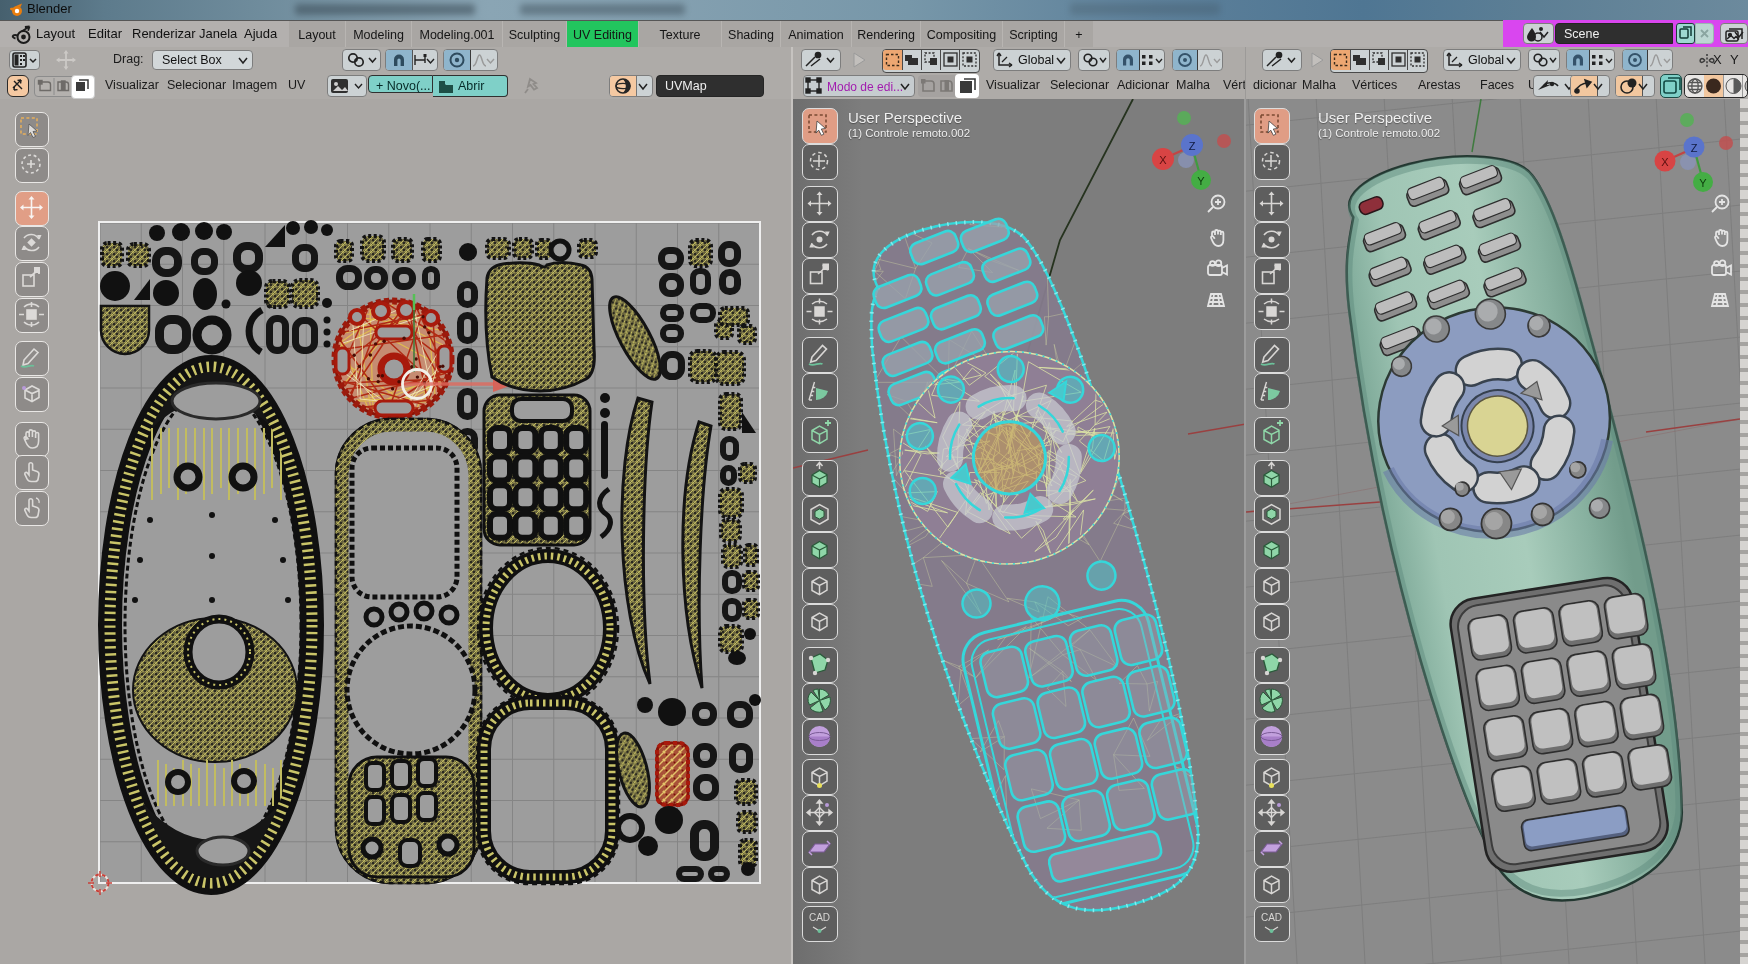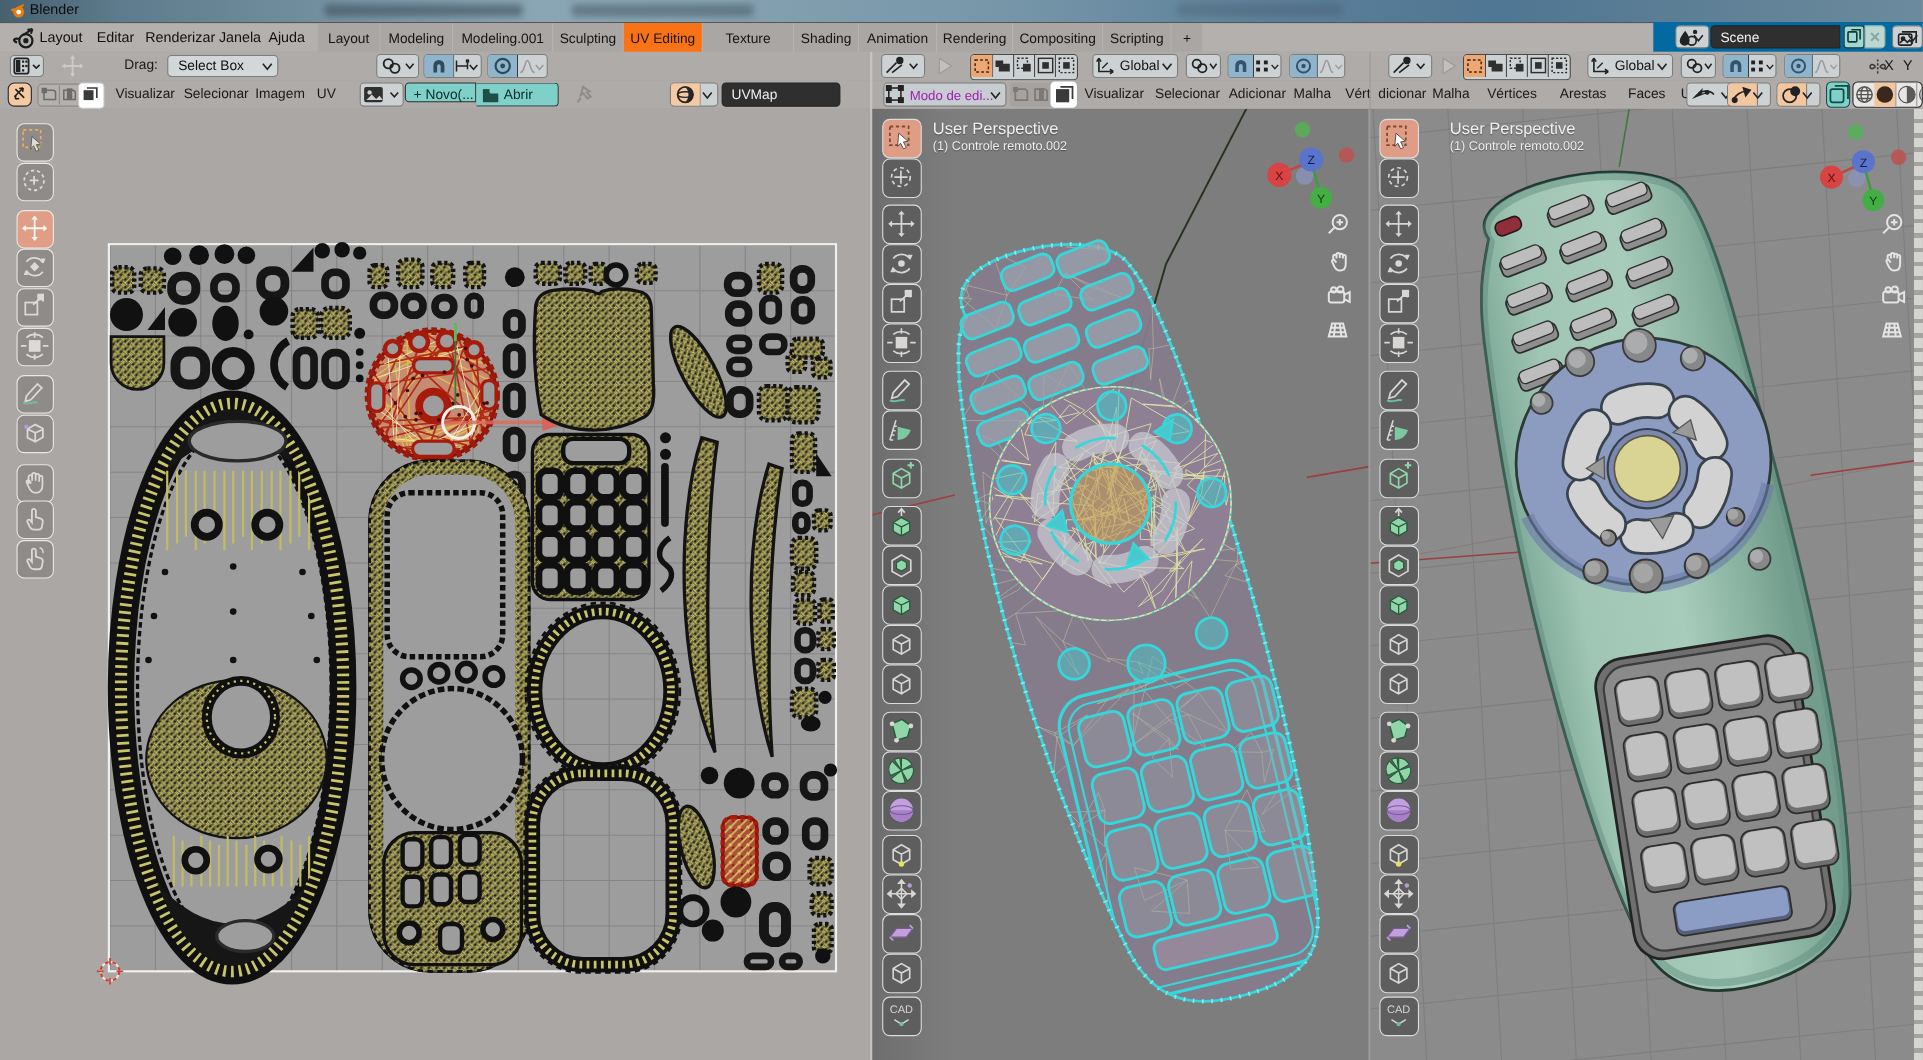--- a/index.html
+++ b/index.html
@@ -9,28 +9,28 @@
   
   #titlebar{left:0;top:0;width:1748px;height:20px;
     background:linear-gradient(90deg,#46606e 0%,#5d7b8c 6%,#8aa5b4 28%,#84a0b0 38%,#7797a9 52%,#5d809a 66%,#4f7693 78%,#5d7f95 88%,#6c8a9d 100%);}
   #titlebar .tx{position:absolute;left:47px;top:1px;font-size:13px;color:#0c0c0c;}
   .smudge{position:absolute;filter:blur(3px);background:#3a4a55;opacity:.55;border-radius:3px;}
   
   #menubar{left:0;top:20px;width:1748px;height:27px;background:#b3b0ae;border-top:1px solid #565656;box-sizing:border-box;}
   #menubar .m{position:absolute;top:5px;font-size:13px;color:#111;}
   .tabs{position:absolute;top:0;height:27px;}
   .tab{position:absolute;top:0;height:27px;line-height:28px;font-size:12.5px;color:#151515;text-align:center;background:#a9a6a3;border-right:1px solid #b8b5b2;}
-  .tab.act{background:#f97316;}
+  .tab.act{background:#22c55e;}
   #hdr1L{left:0;top:47px;width:791px;height:26px;background:#aeaba8;border-bottom:1px solid #a09d9a;}
   #hdr2L{left:0;top:73px;width:791px;height:26px;background:#aeaba8;border-bottom:1px solid #999693;}
   #hdr1M{left:793px;top:47px;width:453px;height:26px;background:#aeaba8;border-bottom:1px solid #a09d9a;}
   #hdr2M{left:793px;top:73px;width:453px;height:26px;background:#aeaba8;border-bottom:1px solid #999693;}
   #hdr1R{left:1246px;top:47px;width:502px;height:26px;background:#aeaba8;border-bottom:1px solid #a09d9a;}
   #hdr2R{left:1246px;top:73px;width:502px;height:26px;background:#aeaba8;border-bottom:1px solid #999693;}
-  #scenebar{left:1503px;top:20px;width:245px;height:27px;background:#0369a1;}
+  #scenebar{left:1503px;top:20px;width:245px;height:27px;background:#d946ef;}
   .lbl{position:absolute;top:5px;font-size:12.5px;color:#1a1a1a;}
   .wdg{position:absolute;box-sizing:border-box;background:#ccd2d4;border:1px solid #7d7d7d;border-radius:4px;}
   .wdgdark{position:absolute;box-sizing:border-box;background:#2f2f2f;border:1px solid #252525;border-radius:4px;color:#e8e8e8;}
   .teal{position:absolute;box-sizing:border-box;background:#7fd0c8;border:1px solid #303030;border-radius:4px;color:#062a28;}
   
   #uvpanel{left:0;top:99px;width:791px;height:865px;background:#aaa7a4;}
   #div1{left:791px;top:47px;width:2px;height:917px;background:#c6c3c0;}
   #vp1{left:793px;top:99px;width:453px;height:865px;background:#7d7d7d;overflow:hidden;}
   #div2{left:1244px;top:99px;width:2px;height:865px;background:#9c9c9c;}
   #vp2{left:1246px;top:99px;width:494px;height:865px;background:#8b8b8b;overflow:hidden;}

